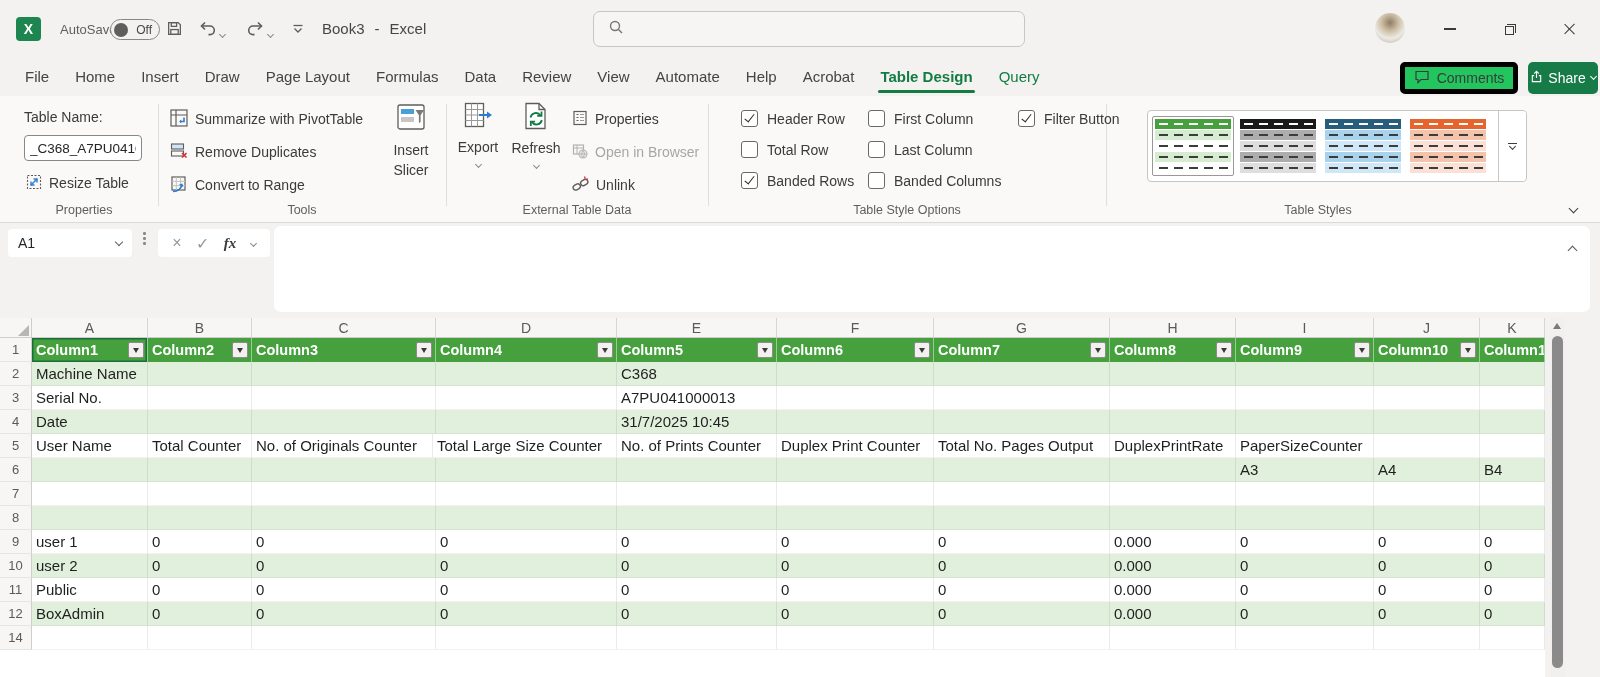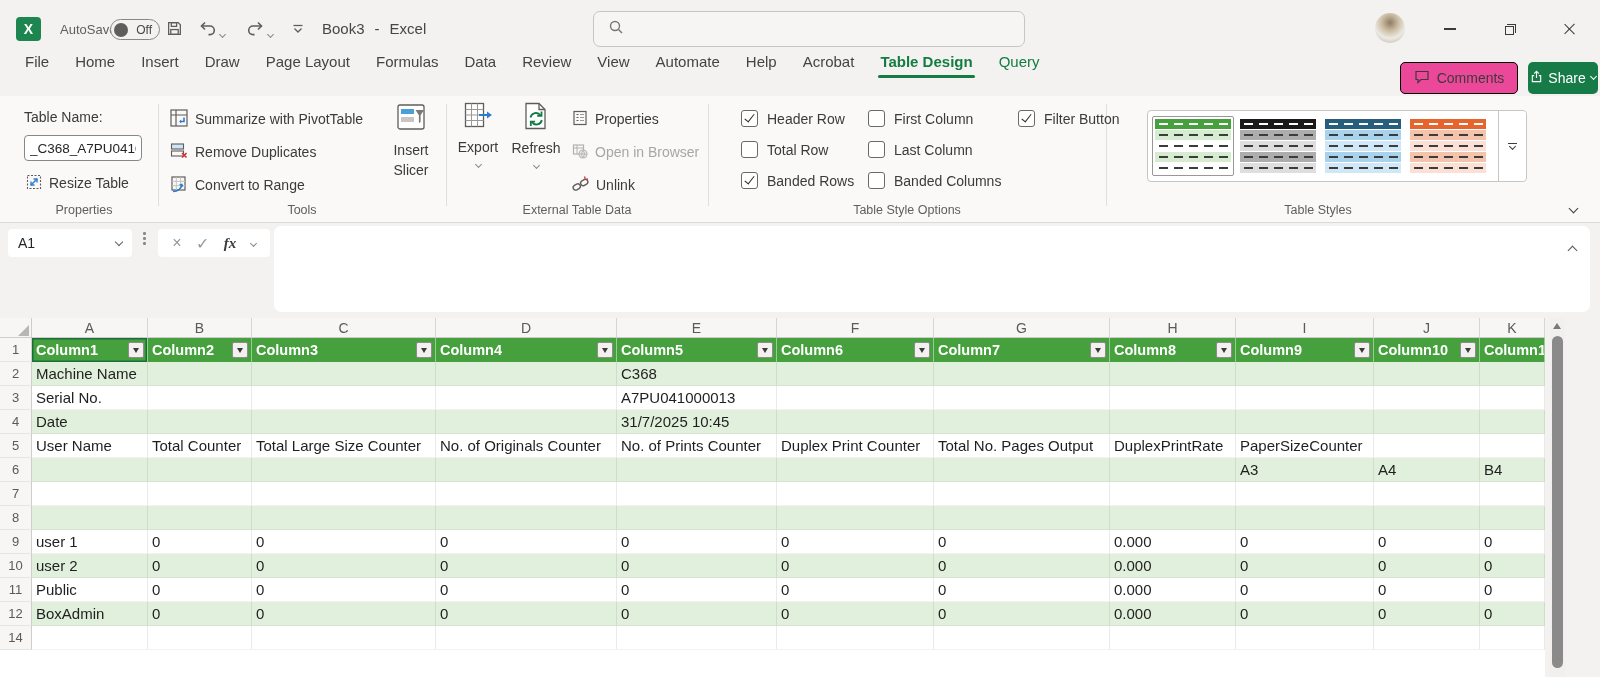--- a/index.html
+++ b/index.html
@@ -37,28 +37,28 @@
   .restore-icon { position:relative; width:11px; height:11px; }
   .restore-icon .r1 { position:absolute; left:0; bottom:0; width:9px; height:9px; border:1.1px solid #3b3b3b; }
   .restore-icon .r2 { position:absolute; right:0; top:0; width:9px; height:9px;
                       border-top:1.1px solid #3b3b3b; border-right:1.1px solid #3b3b3b; }
   .close-x { position:relative; width:14px; height:14px; }
   .close-x::before, .close-x::after { content:""; position:absolute; left:6.4px; top:0;
       width:1.4px; height:14px; background:#3b3b3b; }
   .close-x::before { transform:rotate(45deg); } .close-x::after { transform:rotate(-45deg); }
 
   
-  .tabs { position:absolute; left:12px; top:43px; height:38px; display:flex; align-items:flex-end; }
+  .tabs { position:absolute; left:12px; top:58px; height:38px; display:flex; align-items:flex-end; }
   .rtab { padding:0 13px; font-size:15px; color:#444; height:38px; line-height:38px; position:relative; cursor:default; }
   .rtab.active { color:#127c42; font-weight:700; }
   .rtab.active::after { content:""; position:absolute; left:11px; right:11px; bottom:3px; height:3px;
                         border-radius:2px; background:#127c42; }
   .rtab.contextual { color:#127c42; }
   .comments-btn { position:absolute; left:1400px; top:62px; width:118px; height:32px;
-                  border:1px solid #000000; border-radius:5px; background:#ec4899; display:flex;
+                  border:5px solid #000000; border-radius:5px; background:#22c55e; display:flex;
                   align-items:center; justify-content:center; gap:7px; font-size:14px; color:#3b3b3b; }
   .share-btn { position:absolute; left:1528px; top:62px; width:70px; height:32px; border-radius:5px;
                background:#177b47; color:#fff; display:flex; align-items:center; justify-content:center;
                gap:5px; font-size:14px; }
   .share-btn .chev { width:5px; height:5px; border-color:#fff; margin-top:-3px; }
 
   
   .ribbon { position:absolute; left:0; top:96px; width:1600px; height:127px; background:#faf9f8;
             border-bottom:1px solid #dcdad8; }
   .rdiv { position:absolute; top:8px; height:102px; width:1px; background:#e1dfdd; }
@@ -892,22 +892,22 @@
         <div class="cell" style="width: 176px; background: rgb(225, 240, 220);"></div>
         <div class="cell" style="width: 126px; background: rgb(225, 240, 220);"></div>
         <div class="cell" style="width: 138px; background: rgb(225, 240, 220);"></div>
         <div class="cell" style="width: 106px; background: rgb(225, 240, 220);"></div>
         <div class="cell" style="width: 65px; background: rgb(225, 240, 220);"></div>
       </div>
       <div class="grow">
         <div class="rownum">5</div>
         <div class="cell" style="width: 116px;">User Name</div>
         <div class="cell" style="width: 104px;">Total Counter</div>
+        <div class="cell" style="width: 181px;">No. of Originals Counter</div>
         <div class="cell" style="width: 184px;">Total Large Size Counter</div>
-        <div class="cell" style="width: 181px;">No. of Originals Counter</div>
         <div class="cell" style="width: 160px;">No. of Prints Counter</div>
         <div class="cell" style="width: 157px;">Duplex Print Counter</div>
         <div class="cell" style="width: 176px;">Total No. Pages Output</div>
         <div class="cell" style="width: 126px;">DuplexPrintRate</div>
         <div class="cell" style="width: 138px;">PaperSizeCounter</div>
         <div class="cell" style="width: 106px;"></div>
         <div class="cell" style="width: 65px;"></div>
       </div>
       <div class="grow">
         <div class="rownum">6</div>

